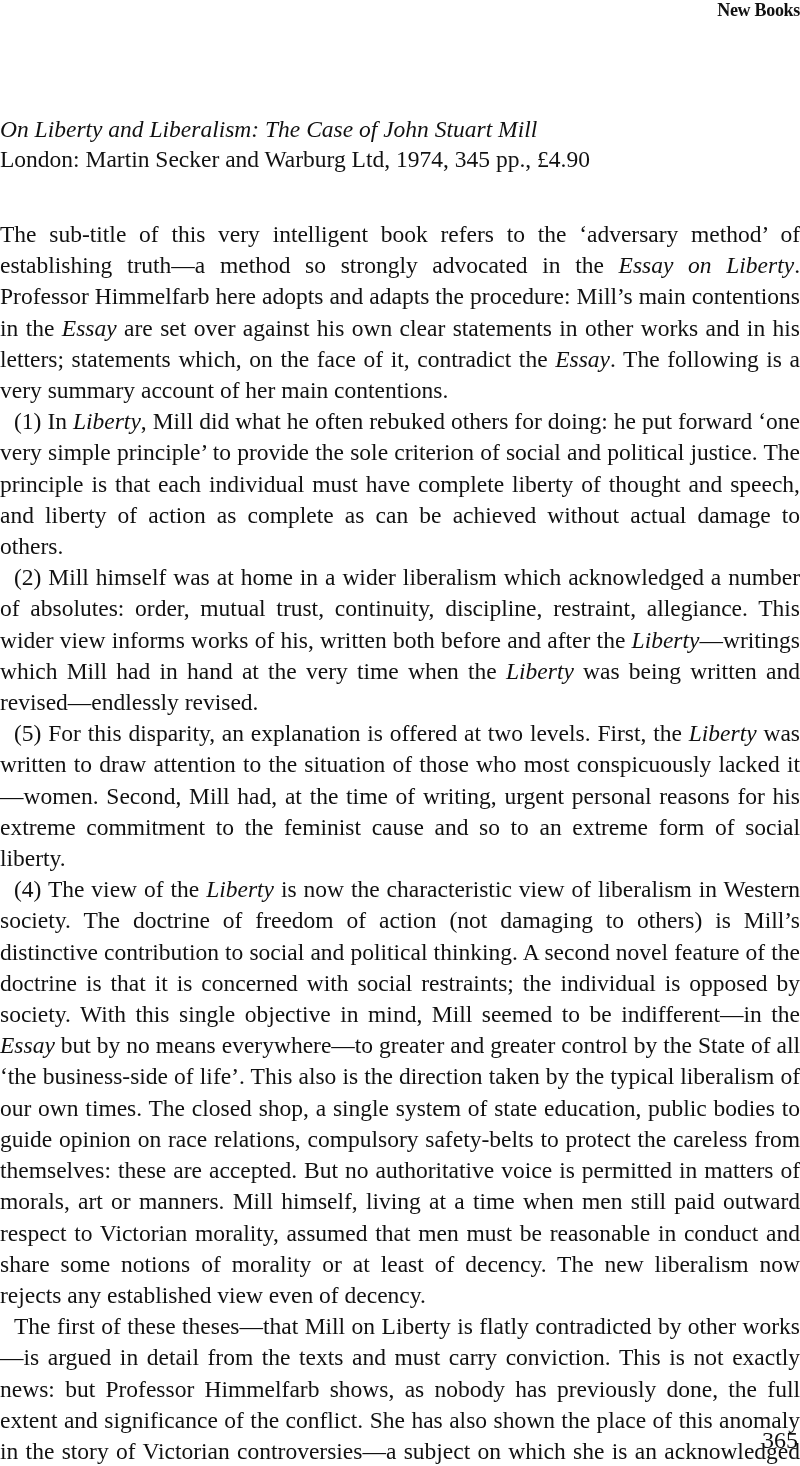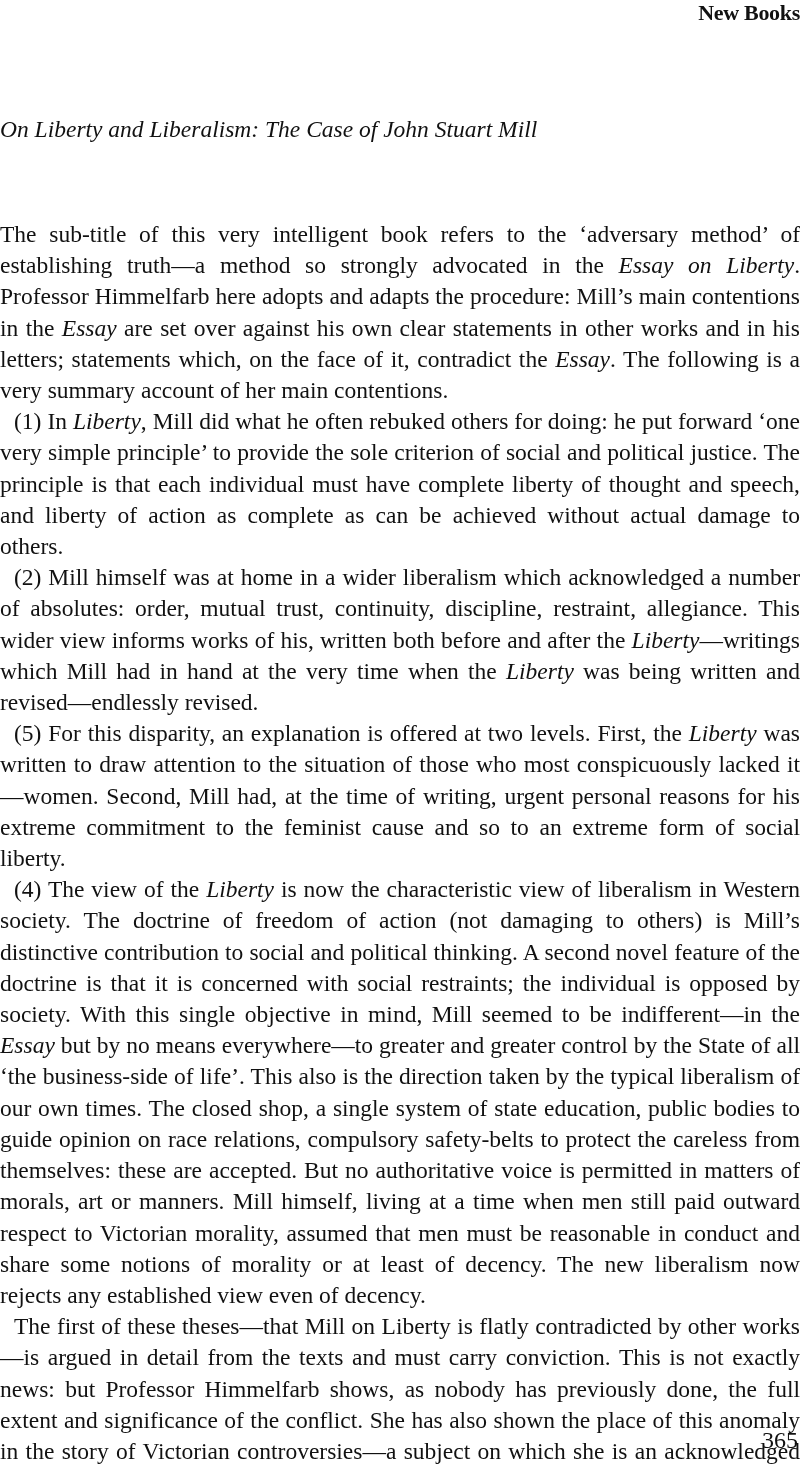--- a/index.html
+++ b/index.html
@@ -13,21 +13,21 @@
       position: relative;
       overflow: hidden;
       color: #111111;
       font-family: "Liberation Serif", "DejaVu Serif", serif;
     }
     .running-head {
       position: absolute;
       top: 0px;
       right: 0px;
       font-weight: bold;
-      font-size: 22px;
+      font-size: 18px;
       letter-spacing: -0.3px;
     }
     .biblio {
       position: absolute;
       left: 0;
       top: 114px;
       width: 680px;
       font-size: 23.5px;
       line-height: 30px;
     }
@@ -57,20 +57,21 @@
       margin-left: 24px;
     }
   </style>
 </head>
 <body>
 
 <div class="running-head">New Books</div>
 
 <div class="biblio">
   <div class="title">On Liberty and Liberalism: The Case of John Stuart Mill</div>
+  <div>London: Martin Secker and Warburg Ltd, 1974, 345 pp., £4.90</div>
 </div>
 
 <div class="body-text" id="body-text">
     <p><span>The sub-title of this very intelligent book refers to the ‘adversary method’ of establishing truth—a method so strongly advocated in the </span><em>Essay on Liberty</em><span>. Professor Himmelfarb here adopts and adapts the procedure: Mill’s main contentions in the </span><em>Essay</em><span> are set over against his own clear statements in other works and in his letters; statements which, on the face of it, contradict the </span><em>Essay</em><span>. The following is a very summary account of her main contentions.</span></p>
     <p class="indent"><span>(1) In </span><em>Liberty</em><span>, Mill did what he often rebuked others for doing: he put forward ‘one very simple principle’ to provide the sole criterion of social and political justice. The principle is that each individual must have complete liberty of thought and speech, and liberty of action as complete as can be achieved without actual damage to others.</span></p>
     <p class="indent"><span>(2) Mill himself was at home in a wider liberalism which acknowledged a number of absolutes: order, mutual trust, continuity, discipline, restraint, allegiance. This wider view informs works of his, written both before and after the </span><em>Liberty</em><span>—writings which Mill had in hand at the very time when the </span><em>Liberty</em><span> was being written and revised—endlessly revised.</span></p>
     <p class="indent"><span>(5) For this disparity, an explanation is offered at two levels. First, the </span><em>Liberty</em><span> was written to draw attention to the situation of those who most conspicuously lacked it—women. Second, Mill had, at the time of writing, urgent personal reasons for his extreme commitment to the feminist cause and so to an extreme form of social liberty.</span></p>
     <p class="indent"><span>(4) The view of the </span><em>Liberty</em><span> is now the characteristic view of liberalism in Western society. The doctrine of freedom of action (not damaging to others) is Mill’s distinctive contribution to social and political thinking. A second novel feature of the doctrine is that it is concerned with social restraints; the individual is opposed by society. With this single objective in mind, Mill seemed to be indifferent—in the </span><em>Essay</em><span> but by no means everywhere—to greater and greater control by the State of all ‘the business-side of life’. This also is the direction taken by the typical liberalism of our own times. The closed shop, a single system of state education, public bodies to guide opinion on race relations, compulsory safety-belts to protect the careless from themselves: these are accepted. But no authoritative voice is permitted in matters of morals, art or manners. Mill himself, living at a time when men still paid outward respect to Victorian morality, assumed that men must be reasonable in conduct and share some notions of morality or at least of decency. The new liberalism now rejects any established view even of decency.</span></p>
     <p class="indent"><span>The first of these theses—that Mill on Liberty is flatly contradicted by other works—is argued in detail from the texts and must carry conviction. This is not exactly news: but Professor Himmelfarb shows, as nobody has previously done, the full extent and significance of the conflict. She has also shown the place of this anomaly in the story of Victorian controversies—a subject on which she is an acknowledged authority. The explanation of the conflict is of course more debatable. That there is a close connection between the </span></p>
   </div>

